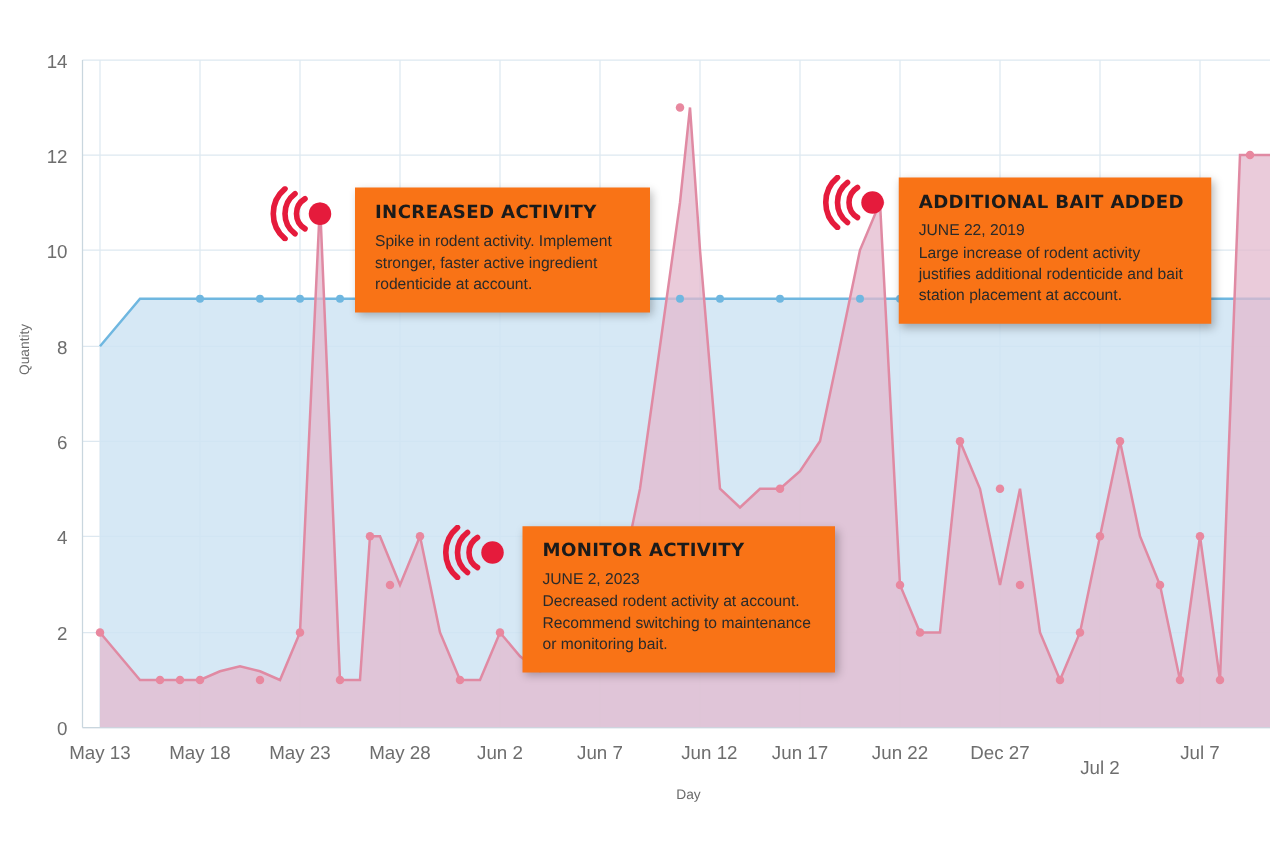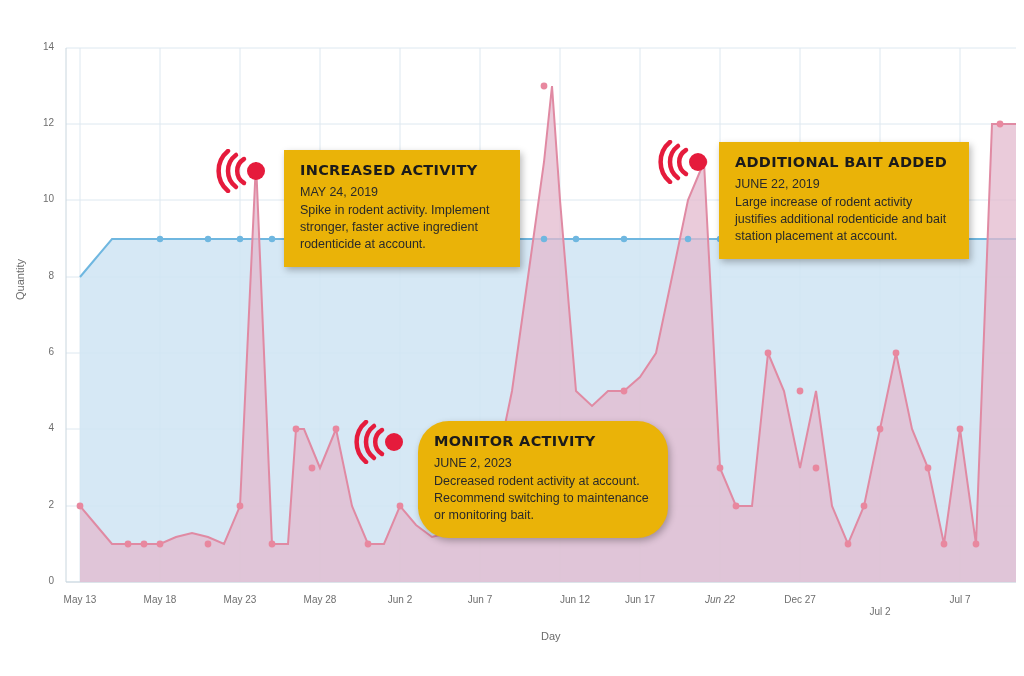--- a/index.html
+++ b/index.html
@@ -40,38 +40,38 @@
 
   #x-axis-title {
     left: 494px;
     top: 630px;
     margin-left: 47px;
   }
 
   .tick-label {
     position: absolute;
     color: #6e6e6e;
-    font-size: 10px;
+    font-size: 15px;
     white-space: nowrap;
   }
 
   .y-tick {
     text-align: right;
     width: 26px;
   }
 
   .x-tick {
     text-align: center;
     width: 60px;
   }
 
   
   .callout {
     position: absolute;
-    background: #eab308;
+    background: #f97316;
     box-shadow: 2px 3px 7px rgba(0,0,0,0.28);
     padding: 12px 14px 14px 16px;
     box-sizing: border-box;
   }
   .callout-title {
     font-family: "DejaVu Sans", sans-serif;
     font-weight: bold;
     font-size: 14.5px;
     letter-spacing: 0.3px;
     color: #1b1b1b;
@@ -85,21 +85,21 @@
   }
   .callout-body {
     font-size: 12.5px;
     color: #2a2a2a;
     line-height: 1.35;
     margin: 0;
   }
 
   #callout-1 { left: 284px; top: 150px; width: 236px; }
   #callout-2 { left: 719px; top: 142px; width: 250px; }
-  #callout-3 { left: 418px; top: 421px; width: 250px; border-radius: 31px; }
+  #callout-3 { left: 418px; top: 421px; width: 250px; }
 
   
   .signal-marker {
     position: absolute;
     width: 56px;
     height: 44px;
   }
   #signal-1 { left: 214px; top: 149px; }
   #signal-2 { left: 656px; top: 140px; }
   #signal-3 { left: 352px; top: 420px; }
@@ -226,28 +226,27 @@
   <div class="tick-label y-tick" style="left:28px;  top:575px;">0</div>
 
   <div class="tick-label x-tick" style="left:50px;  top:594px;">May 13</div>
   <div class="tick-label x-tick" style="left:130px; top:594px;">May 18</div>
   <div class="tick-label x-tick" style="left:210px; top:594px;">May 23</div>
   <div class="tick-label x-tick" style="left:290px; top:594px;">May 28</div>
   <div class="tick-label x-tick" style="left:370px; top:594px;">Jun 2</div>
   <div class="tick-label x-tick" style="left:450px; top:594px;">Jun 7</div>
   <div class="tick-label x-tick" style="left:530px; top:594px;text-align:right;">Jun 12</div>
   <div class="tick-label x-tick" style="left:610px; top:594px;">Jun 17</div>
-  <div class="tick-label x-tick" style="left:690px; top:594px;font-style:italic;">Jun 22</div>
+  <div class="tick-label x-tick" style="left:690px; top:594px;">Jun 22</div>
   <div class="tick-label x-tick" style="left:770px; top:594px;">Dec 27</div>
   <div class="tick-label x-tick" style="left:850px; top:594px;margin-top:12px;">Jul 2</div>
   <div class="tick-label x-tick" style="left:930px; top:594px;">Jul 7</div>
 
   <div class="callout" id="callout-1">
     <p class="callout-title">INCREASED ACTIVITY</p>
-    <p class="callout-date">MAY 24, 2019</p>
     <p class="callout-body">Spike in rodent activity. Implement stronger, faster active ingredient rodenticide at account.</p>
   </div>
 
   <div class="callout" id="callout-2">
     <p class="callout-title">ADDITIONAL BAIT ADDED</p>
     <p class="callout-date">JUNE 22, 2019</p>
     <p class="callout-body">Large increase of rodent activity justifies additional rodenticide and bait station placement at account.</p>
   </div>
 
   <div class="callout" id="callout-3">

